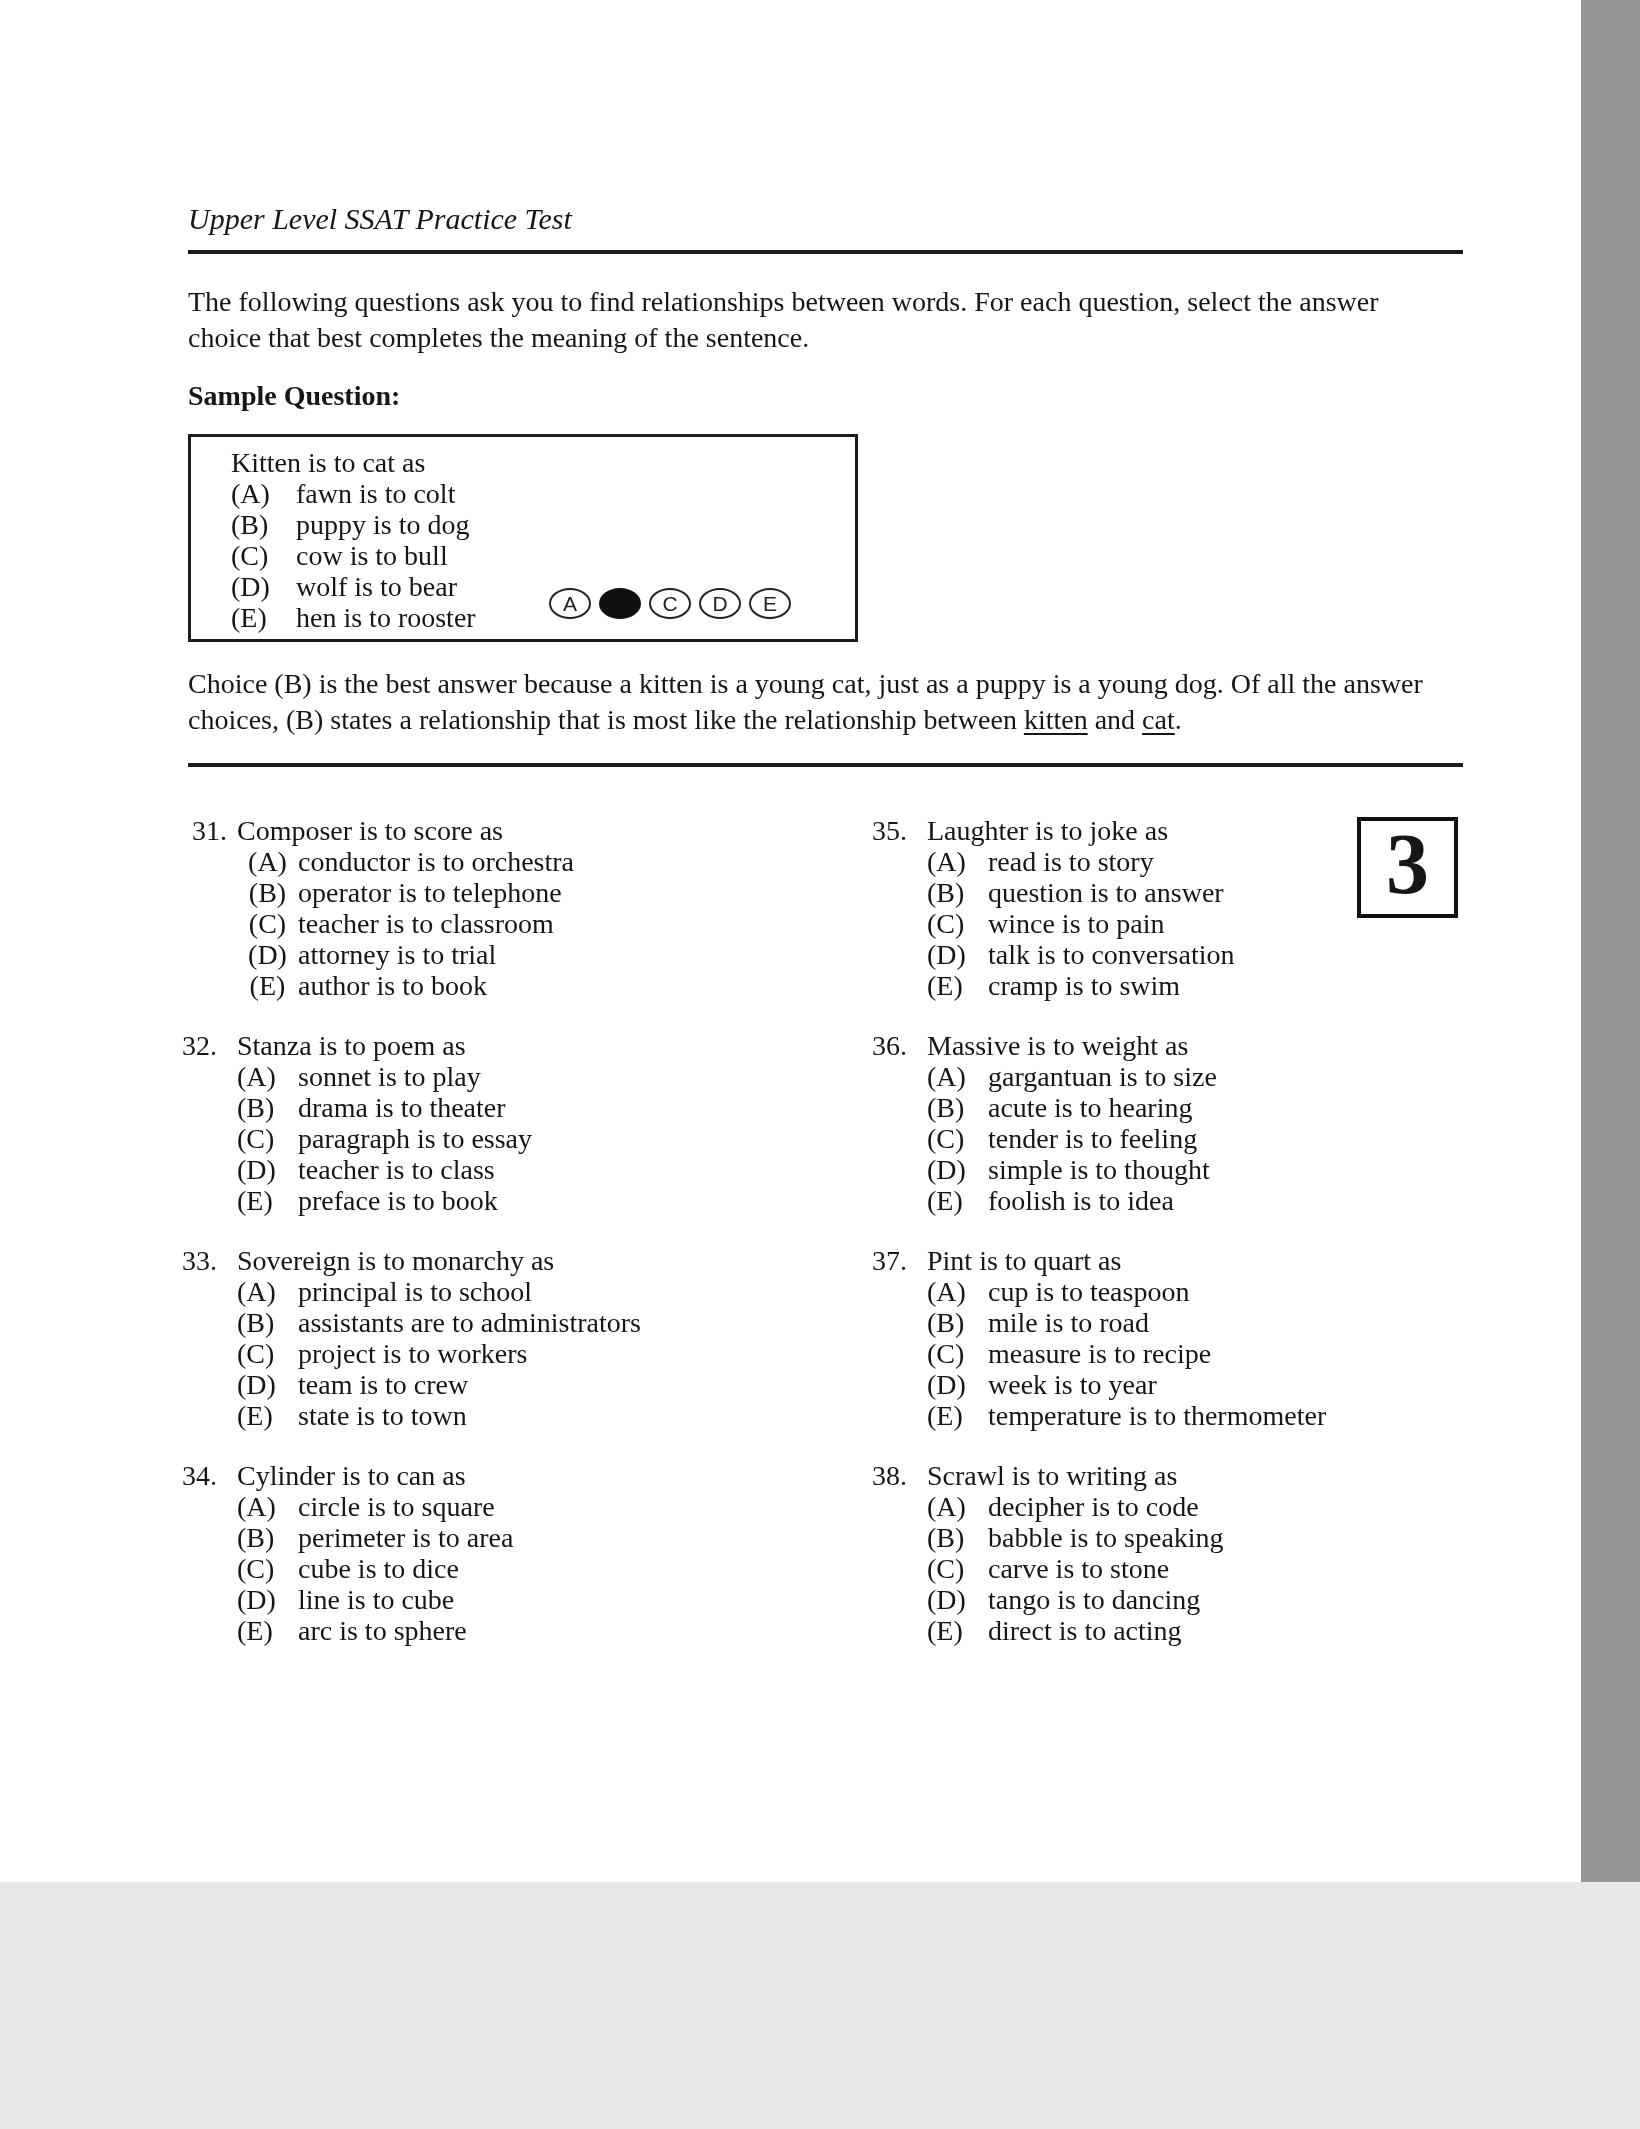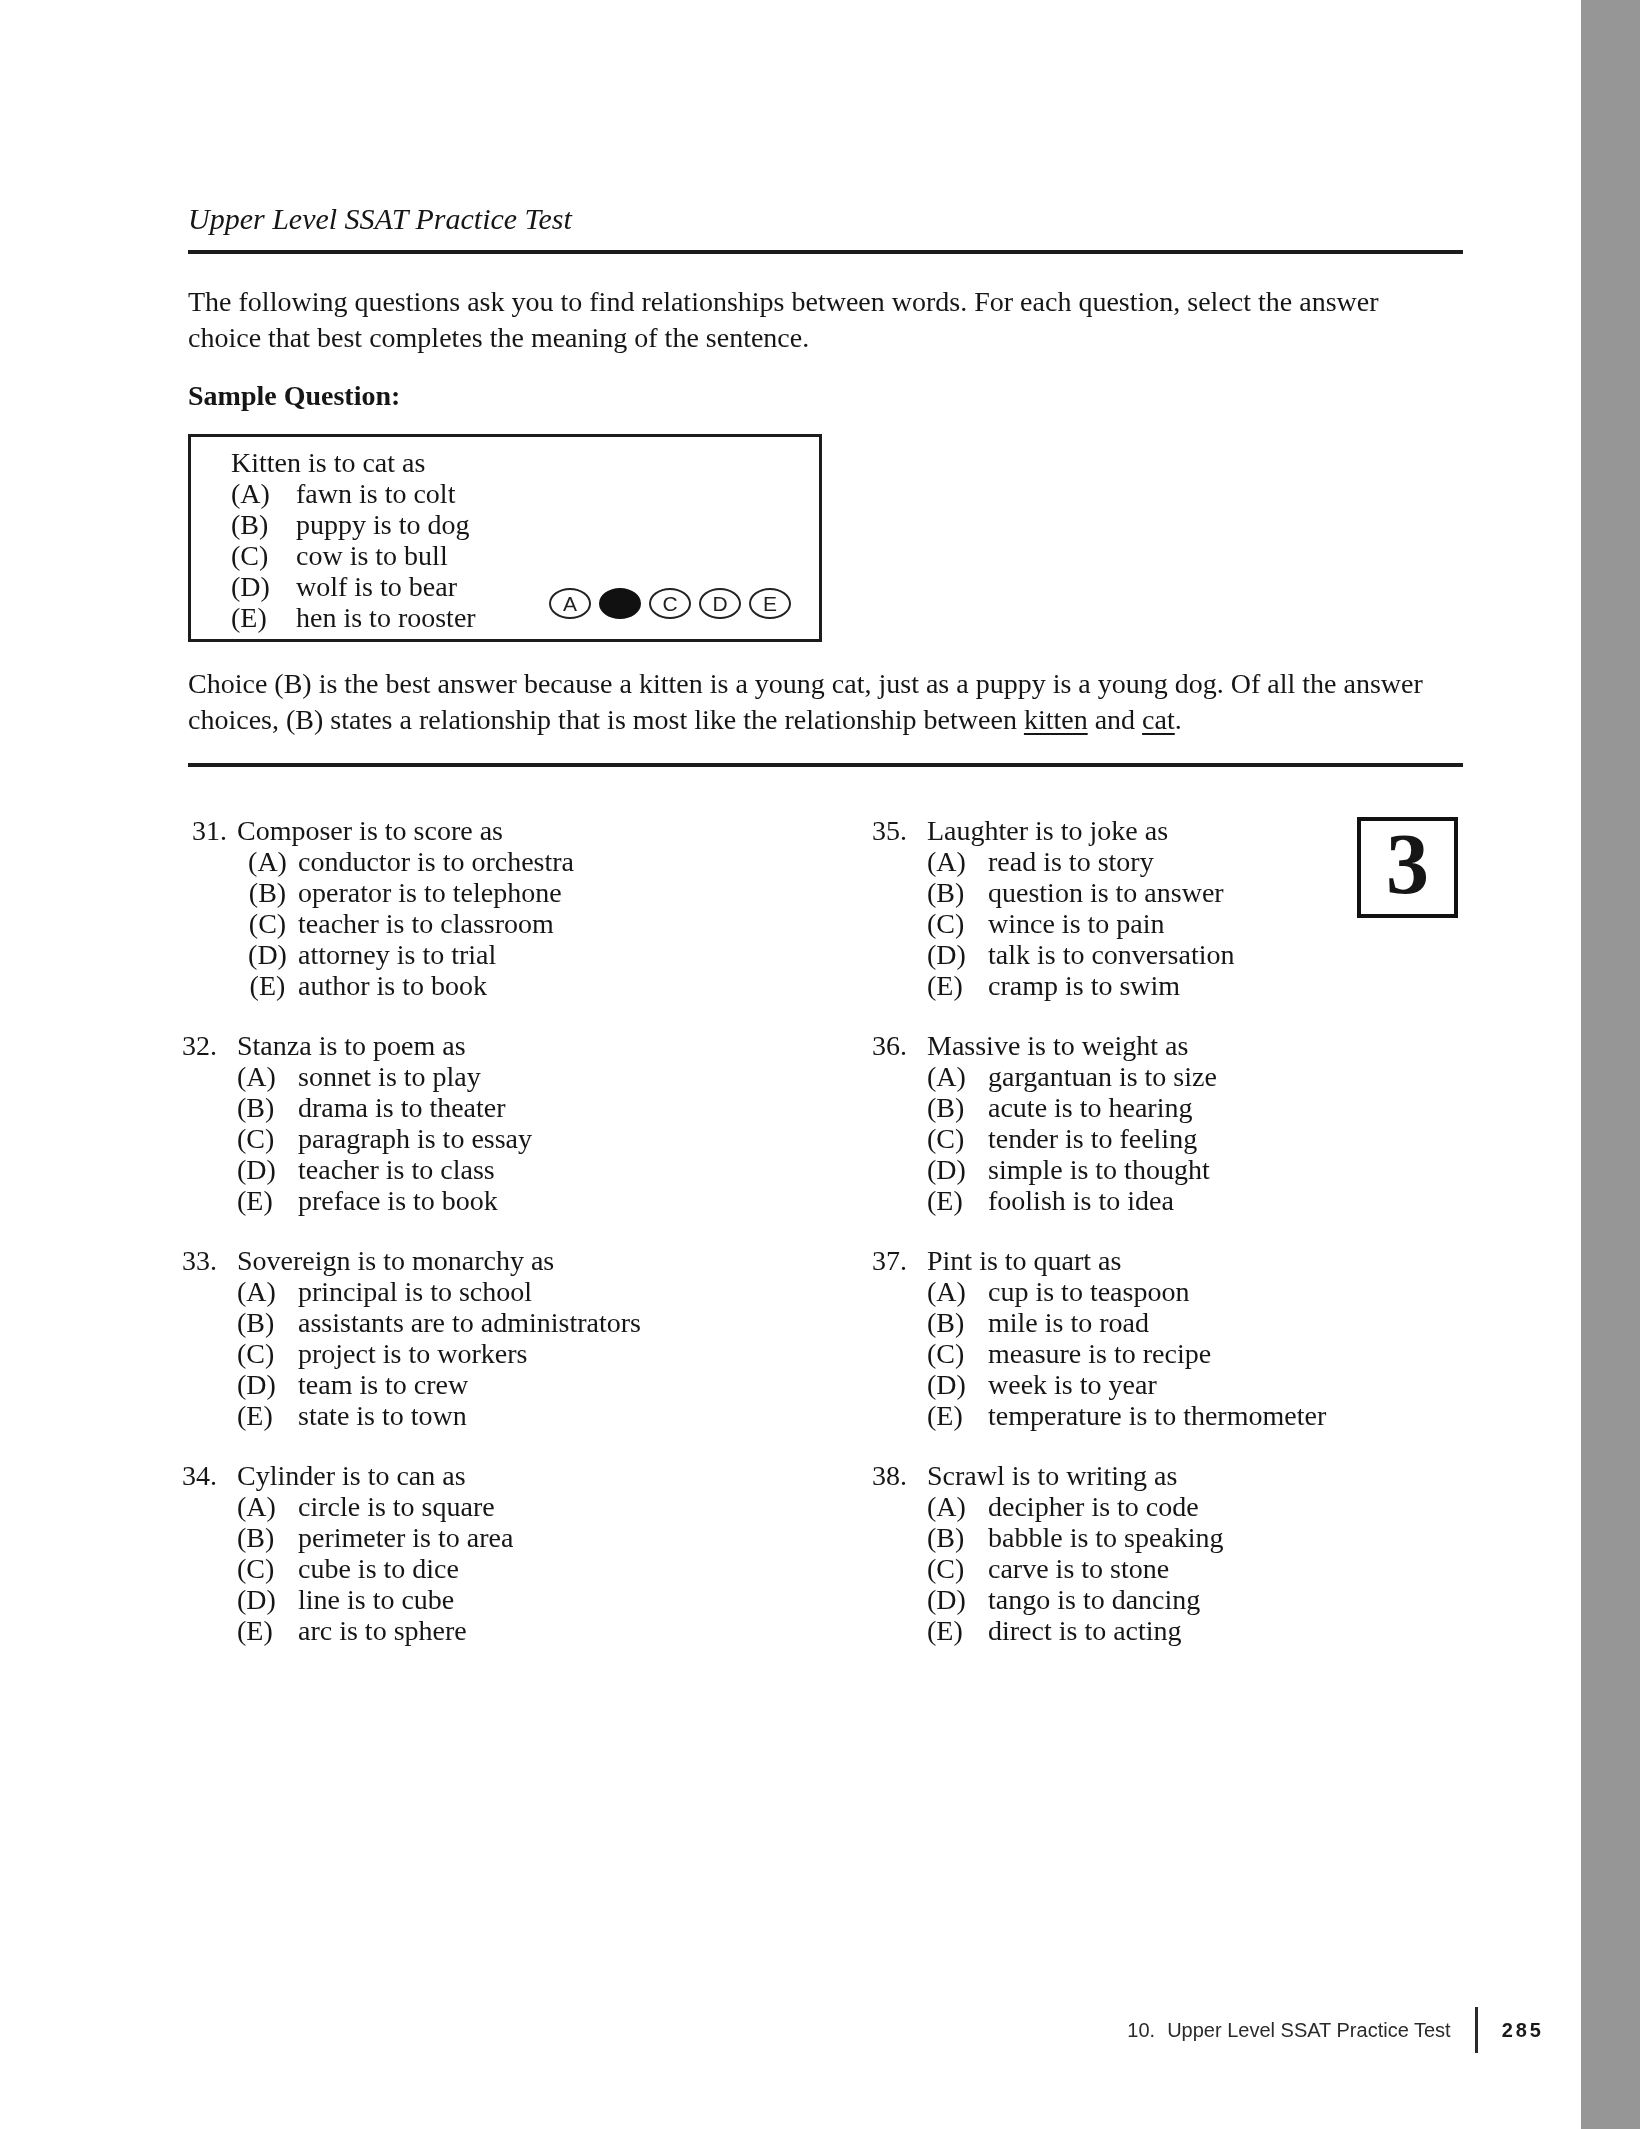--- a/index.html
+++ b/index.html
@@ -1,31 +1,31 @@
 <!DOCTYPE html>
 <html><head>
 <meta charset="utf-8">
 <style>
   html,body { margin:0; padding:0; background:#e8e8e8; }
   .page {
-    position:relative; width:1640px; height:2129px; background:#ffffff;
+    position:relative; width:1640px; height:1882px; background:#ffffff;
     font-family:"Liberation Serif", serif; color:#161616; overflow:hidden;
   }
   .grayband { position:absolute; right:0; top:0; width:59px; height:2129px; background:#969696; }
 
   .h-title { position:absolute; left:188px; top:202px; font-style:italic; font-size:30px; white-space:nowrap; }
   .rule { position:absolute; left:188px; width:1275px; height:4px; background:#1c1c1c; }
   .rule1 { top:250px; }
   .rule2 { top:763px; }
 
   .intro { position:absolute; left:188px; top:284px; font-size:28px; line-height:36px; }
   .intro div { white-space:nowrap; }
   .sample-label { position:absolute; left:188px; top:380px; font-size:28px;font-weight:bold; }
 
-  .sbox { position:absolute; left:188px; top:434px; width:628px; height:202px; border:3px solid #1c1c1c; }
+  .sbox { position:absolute; left:188px; top:434px; width:628px; height:202px; border:3px solid #1c1c1c;padding-left:36px; }
   .slist { position:absolute; left:40px; top:10px; font-size:28px; line-height:31px; }
   .orow { display:flex; }
   .olet { display:inline-block; width:65px; flex:0 0 65px; }
   .bubbles { position:absolute; left:358px; top:151px; display:flex; align-items:center; gap:8px; }
   .bubble {
     width:38px; height:27px; border:2.5px solid #222; border-radius:50%;
     display:flex; align-items:center; justify-content:center;
     font-family:"Liberation Sans", sans-serif; font-size:21px; color:#222;
   }
   .bubble.filled { background:#111; border-color:#111; }

